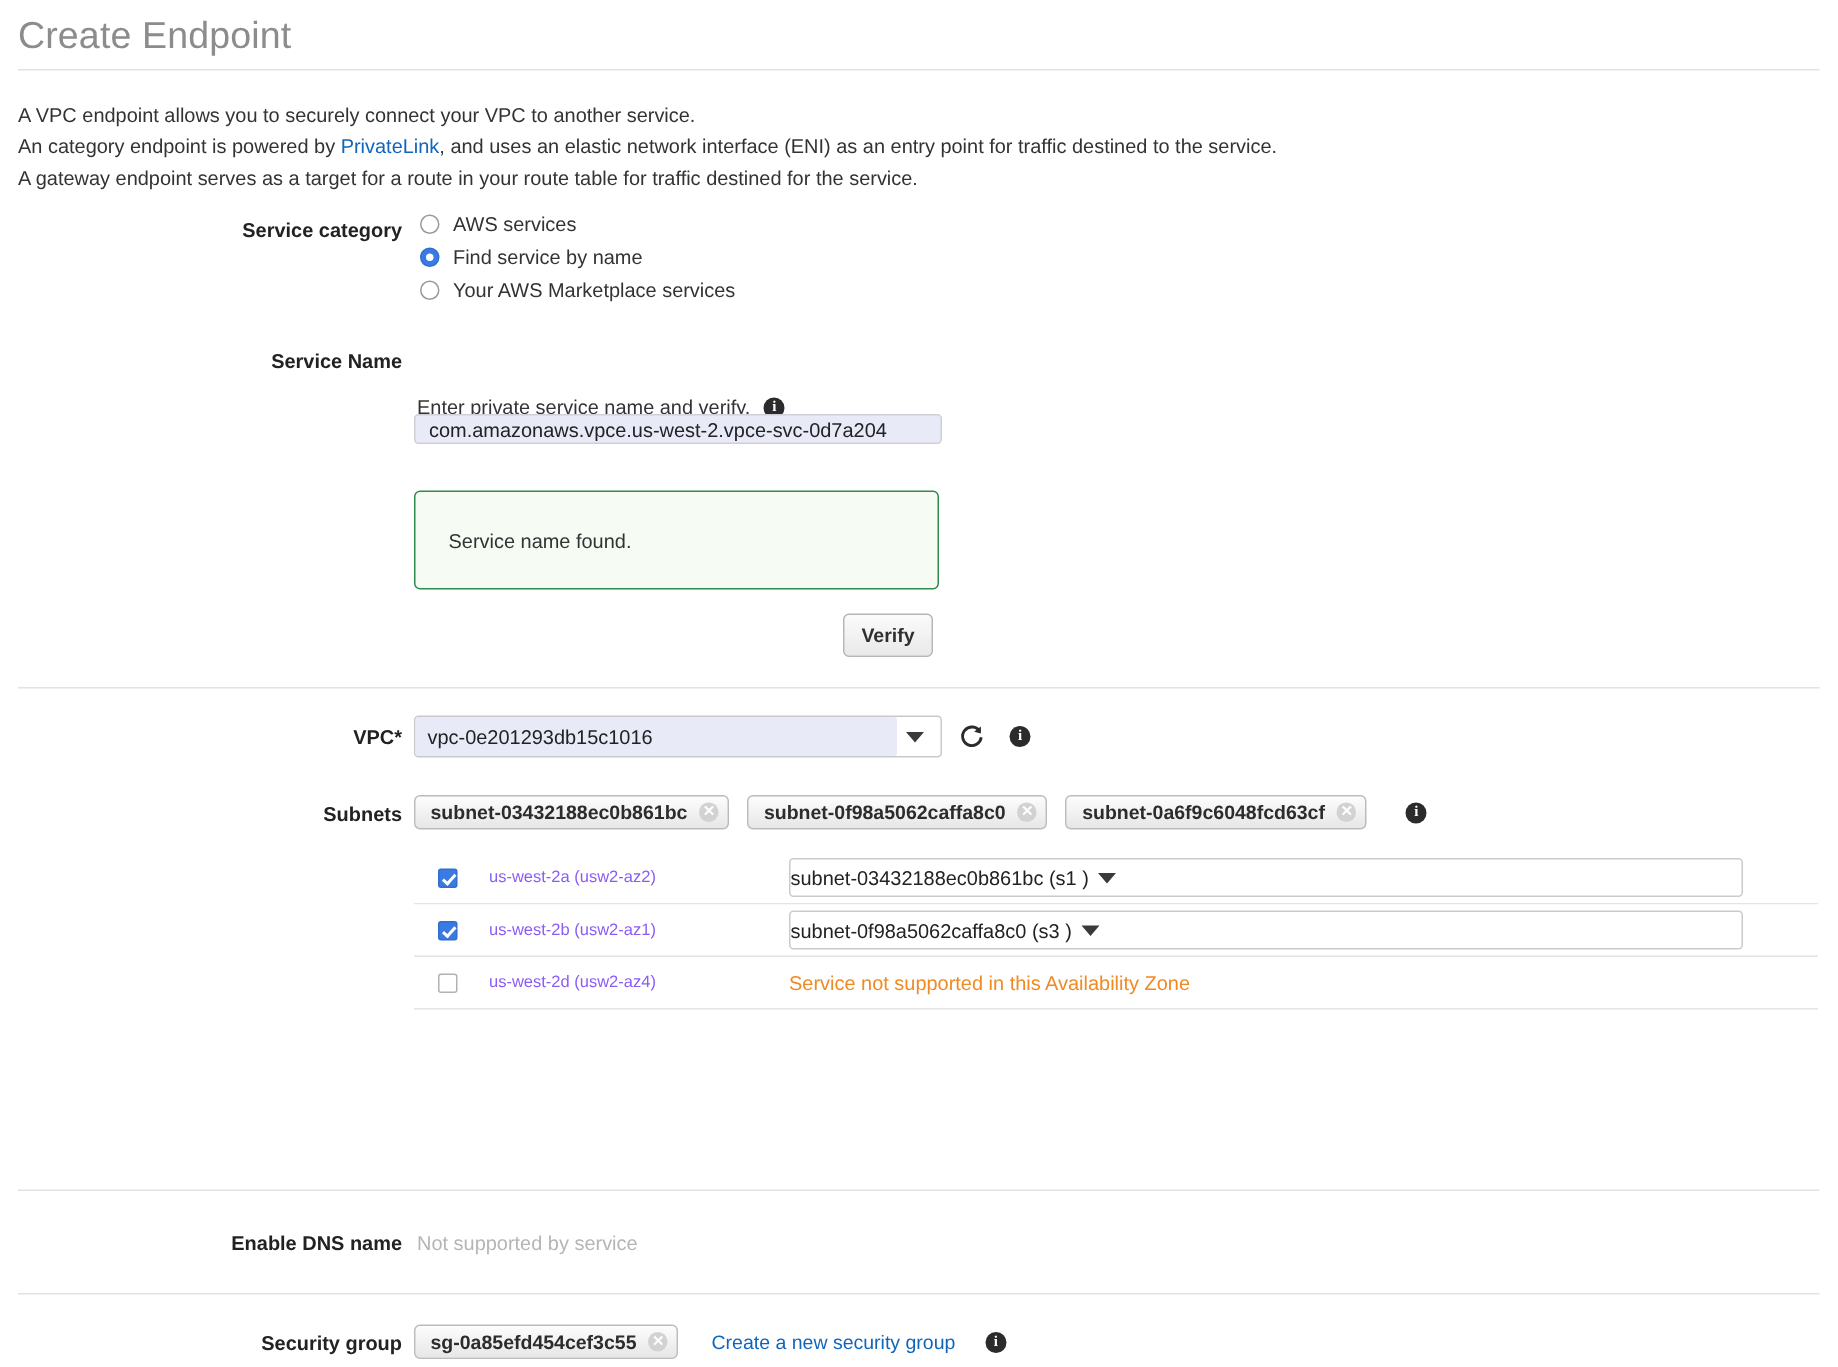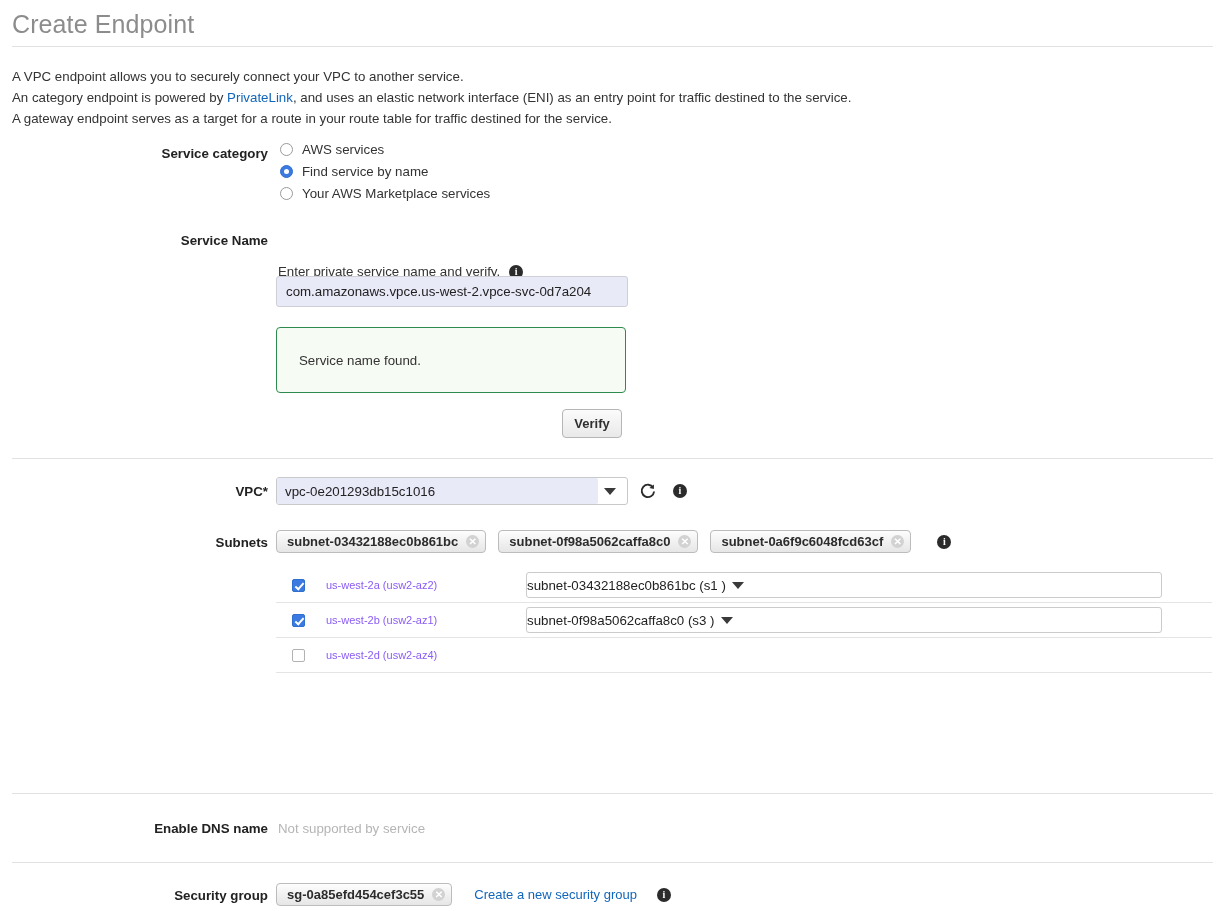--- a/index.html
+++ b/index.html
@@ -353,21 +353,21 @@
     <span class="radio-label">Your AWS Marketplace services</span>
   </div>
 </div>
 
 <div class="flabel" style="top:233px;">Service Name</div>
 <div class="hint-text" style="left:278px; top:232px;margin-top:32px;">
   <span>Enter private service name and verify.</span>
   <span class="info-icon">i</span>
 </div>
 
-<input class="text-input" style="left: 276px; top: 276px; width: 352px; height: 31px;" value="com.amazonaws.vpce.us-west-2.vpce-svc-0d7a204">
+<input class="text-input" style="left: 276px; top: 276px; width: 352px; height: 20px;" value="com.amazonaws.vpce.us-west-2.vpce-svc-0d7a204">
 
 <div class="success-box" style="left:276px; top:327px; width:350px; height:66px;">
   <span class="msg">Service name found.</span>
 </div>
 
 <button class="btn" style="left:562px; top:409px; width:60px; height:29px;">Verify</button>
 
 <div class="rule" id="rule-vpc"></div>
 
 <div class="flabel" style="top:484px;">VPC*</div>
@@ -429,20 +429,23 @@
     </div>
     <div class="col-end" style="border:none;"></div>
   </div>
 
 
   <div class="trow">
     <div class="col-check">
       <span class="checkbox"></span>
     </div>
     <div class="col-az">us-west-2d (usw2-az4)</div>
+    <div class="col-sub">
+      <span class="unsupported">Service not supported in this Availability Zone</span>
+    </div>
     <div class="col-end" style="border:none;"></div>
   </div>
 </div>
 
 <div class="rule" id="rule-dns"></div>
 
 <div class="flabel" style="top:821px;">Enable DNS name</div>
 <div class="dns-value" style="left:278px; top:821px;">Not supported by service</div>
 
 <div class="rule" id="rule-sg"></div>

